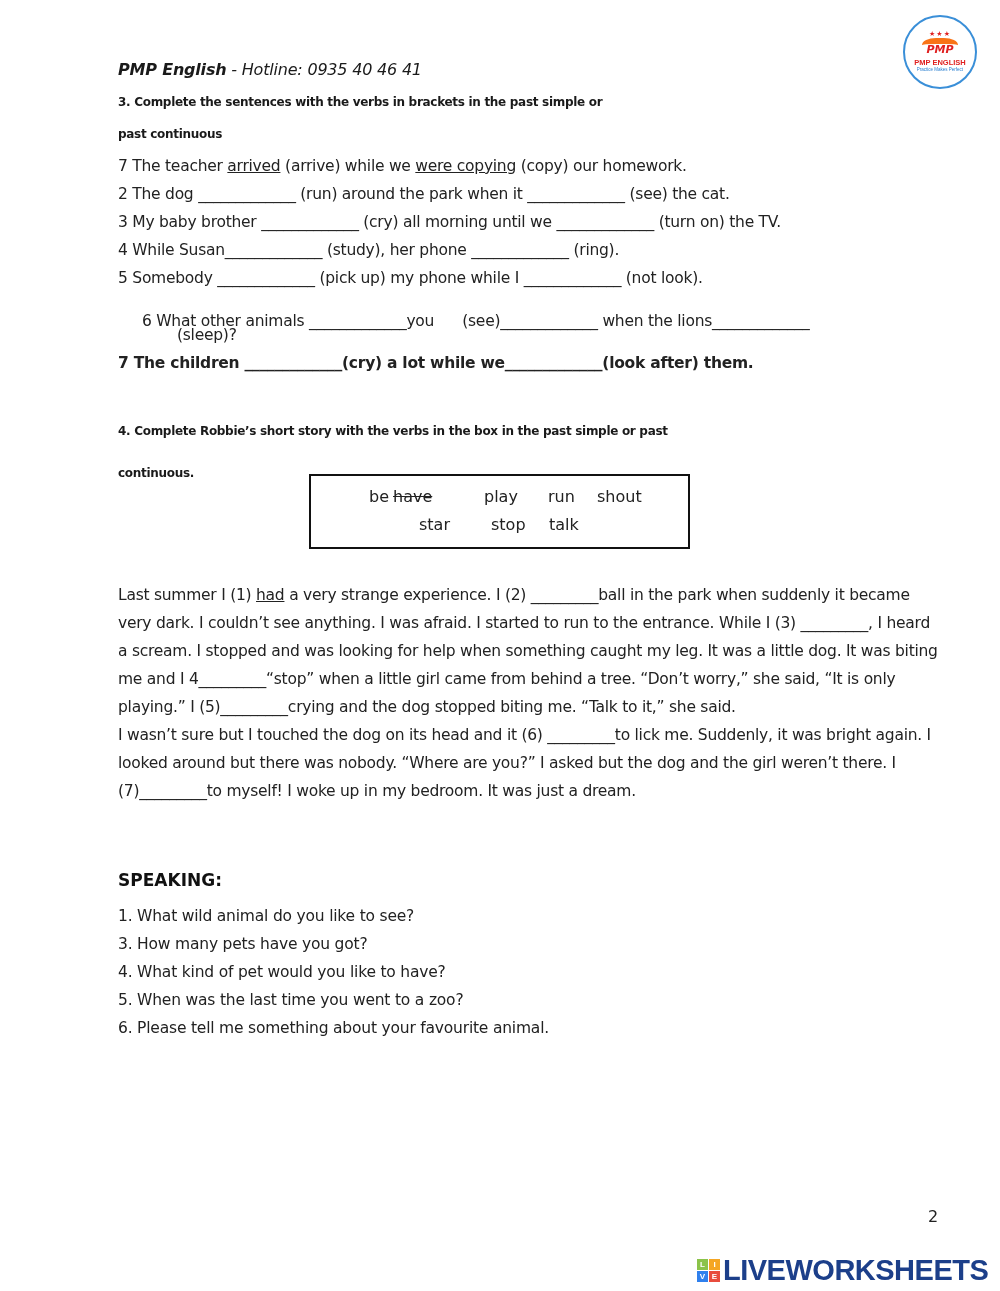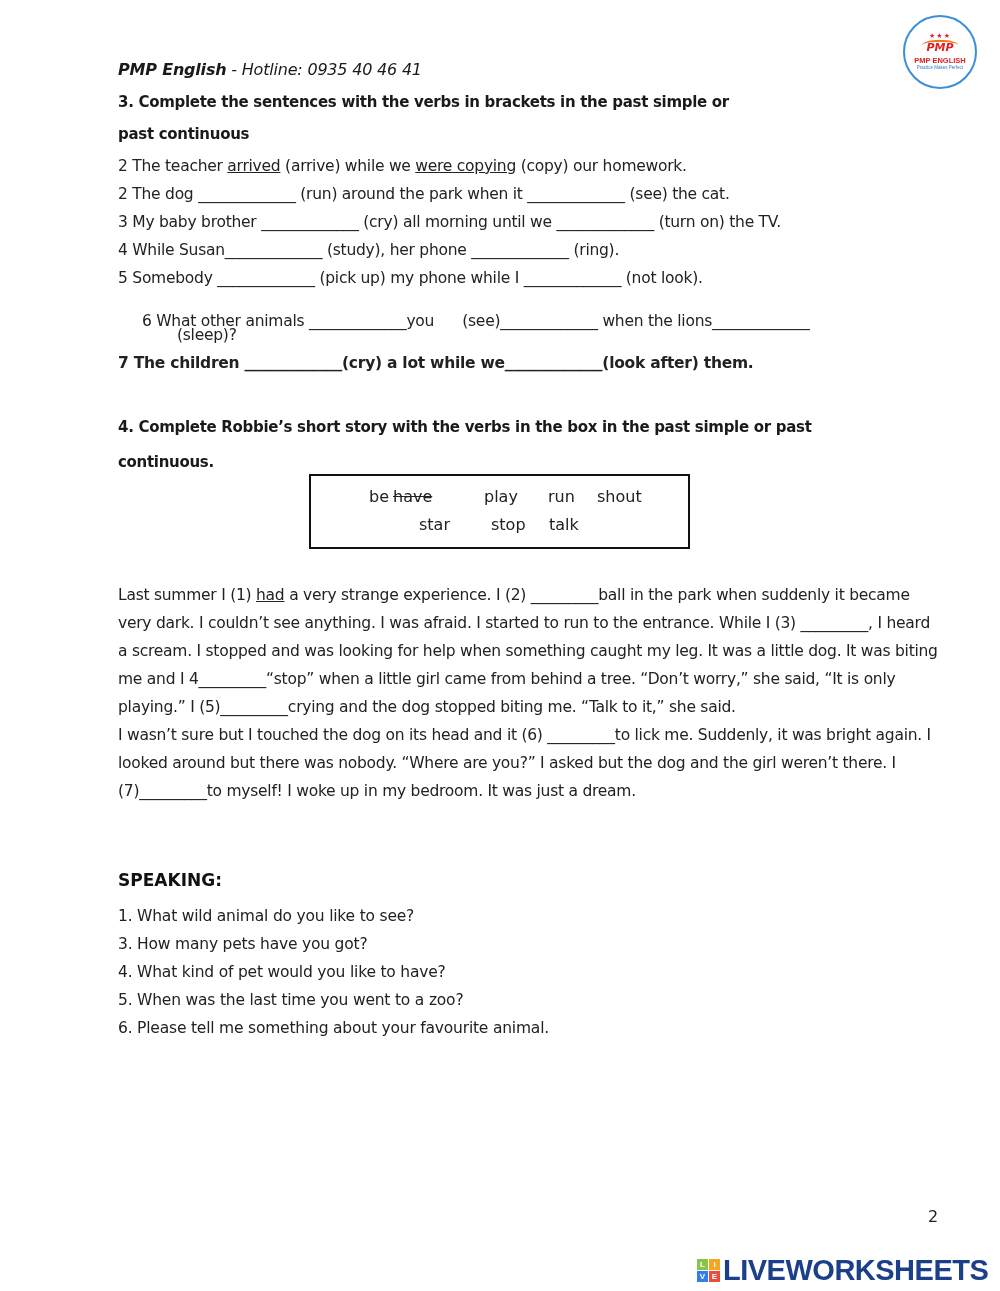--- a/index.html
+++ b/index.html
@@ -14,26 +14,26 @@
       letter-spacing: -0.2px;
     }
     .header-line .brand { font-weight: bold; }
     .logo {
       left: 903px; top: 15px; width: 74px; height: 74px; border-radius: 50%;
       border: 2px solid #3a8fd8; background: #fff; box-sizing: border-box;
       display: flex; flex-direction: column; align-items: center; justify-content: center;
     }
     .logo .stars { color: #e02020; font-size: 7px; line-height: 7px; letter-spacing: 1px; }
     .logo .mark { color: #e02020; font-size: 11px; font-weight: bold; font-style: italic; line-height: 12px;
-      border-top: 2px solid #f97316; border-radius: 40% 40% 0 0; padding: 0 4px; }
+      border-top: 6px solid #f97316; border-radius: 40% 40% 0 0; padding: 0 4px; }
     .logo .name { color: #e02020; font-size: 7.5px; font-weight: bold; line-height: 9px; margin-top: 2px; font-family: "Liberation Sans", sans-serif; }
     .logo .tag { color: #2a7fd0; font-size: 4.5px; line-height: 6px; font-family: "Liberation Sans", sans-serif; }
 
     .h-section {
-      left: 118px; font-weight: bold; font-size: 15px; line-height: 32px; color: #1a1a1a;
+      left: 118px; font-weight: bold; font-size: 12px; line-height: 32px; color: #1a1a1a;
       width: 780px; letter-spacing: -0.3px;
     }
     .line {
       left: 118px; font-size: 15.5px; line-height: 28px; white-space: nowrap;
       letter-spacing: -0.25px; color: #222;
     }
     .ans { text-decoration: underline; }
 
     .verb-box {
       left: 309px; top: 474px; width: 381px; height: 75px;
@@ -72,31 +72,31 @@
   <span class="name">PMP ENGLISH</span>
   <span class="tag">Practice Makes Perfect</span>
 </div>
 
 <div class="abs h-section" style="top:86px;">
   <div>3. Complete the sentences with the verbs in brackets in the past simple or</div>
   <div>past continuous</div>
 </div>
 
 <div class="abs line" style="top:152px;">
-  <span>2 The teacher </span><span class="ans">arrived</span><span> (arrive) while we </span><span class="ans">were copying</span><span> (copy) our homework.</span>
+  <span>7 The teacher </span><span class="ans">arrived</span><span> (arrive) while we </span><span class="ans">were copying</span><span> (copy) our homework.</span>
 </div>
 <div class="abs line" style="top:180px;">2 The dog _____________ (run) around the park when it _____________ (see) the cat.</div>
 <div class="abs line" style="top:208px;">3 My baby brother _____________ (cry) all morning until we _____________ (turn on) the TV.</div>
 <div class="abs line" style="top:236px;">4 While Susan_____________ (study), her phone _____________ (ring).</div>
 <div class="abs line" style="top:264px;">5 Somebody _____________ (pick up) my phone while I _____________ (not look).</div>
 <div class="abs line" style="top:307px; white-space: pre; margin-left: 24px;">6 What other animals _____________you      (see)_____________ when the lions_____________</div>
 <div class="abs line" style="top:321px; left:177px;">(sleep)?</div>
 <div class="abs line" style="top:349px;font-weight:bold;">7 The children _____________(cry) a lot while we_____________(look after) them.</div>
 
-<div class="abs h-section" style="top:410px; line-height:35px;">
+<div class="abs h-section" style="top:410px; line-height:42px;">
   <div>4. Complete Robbie’s short story with the verbs in the box in the past simple or past</div>
   <div>continuous.</div>
 </div>
 
 <div class="abs verb-box">
   <span class="verb" style="left:58px; top:11px;">be</span>
   <span class="verb crossed" style="left:82px; top:11px;">have</span>
   <span class="verb" style="left:173px; top:11px;">play</span>
   <span class="verb" style="left:237px; top:11px;">run</span>
   <span class="verb" style="left:286px; top:11px;">shout</span>

